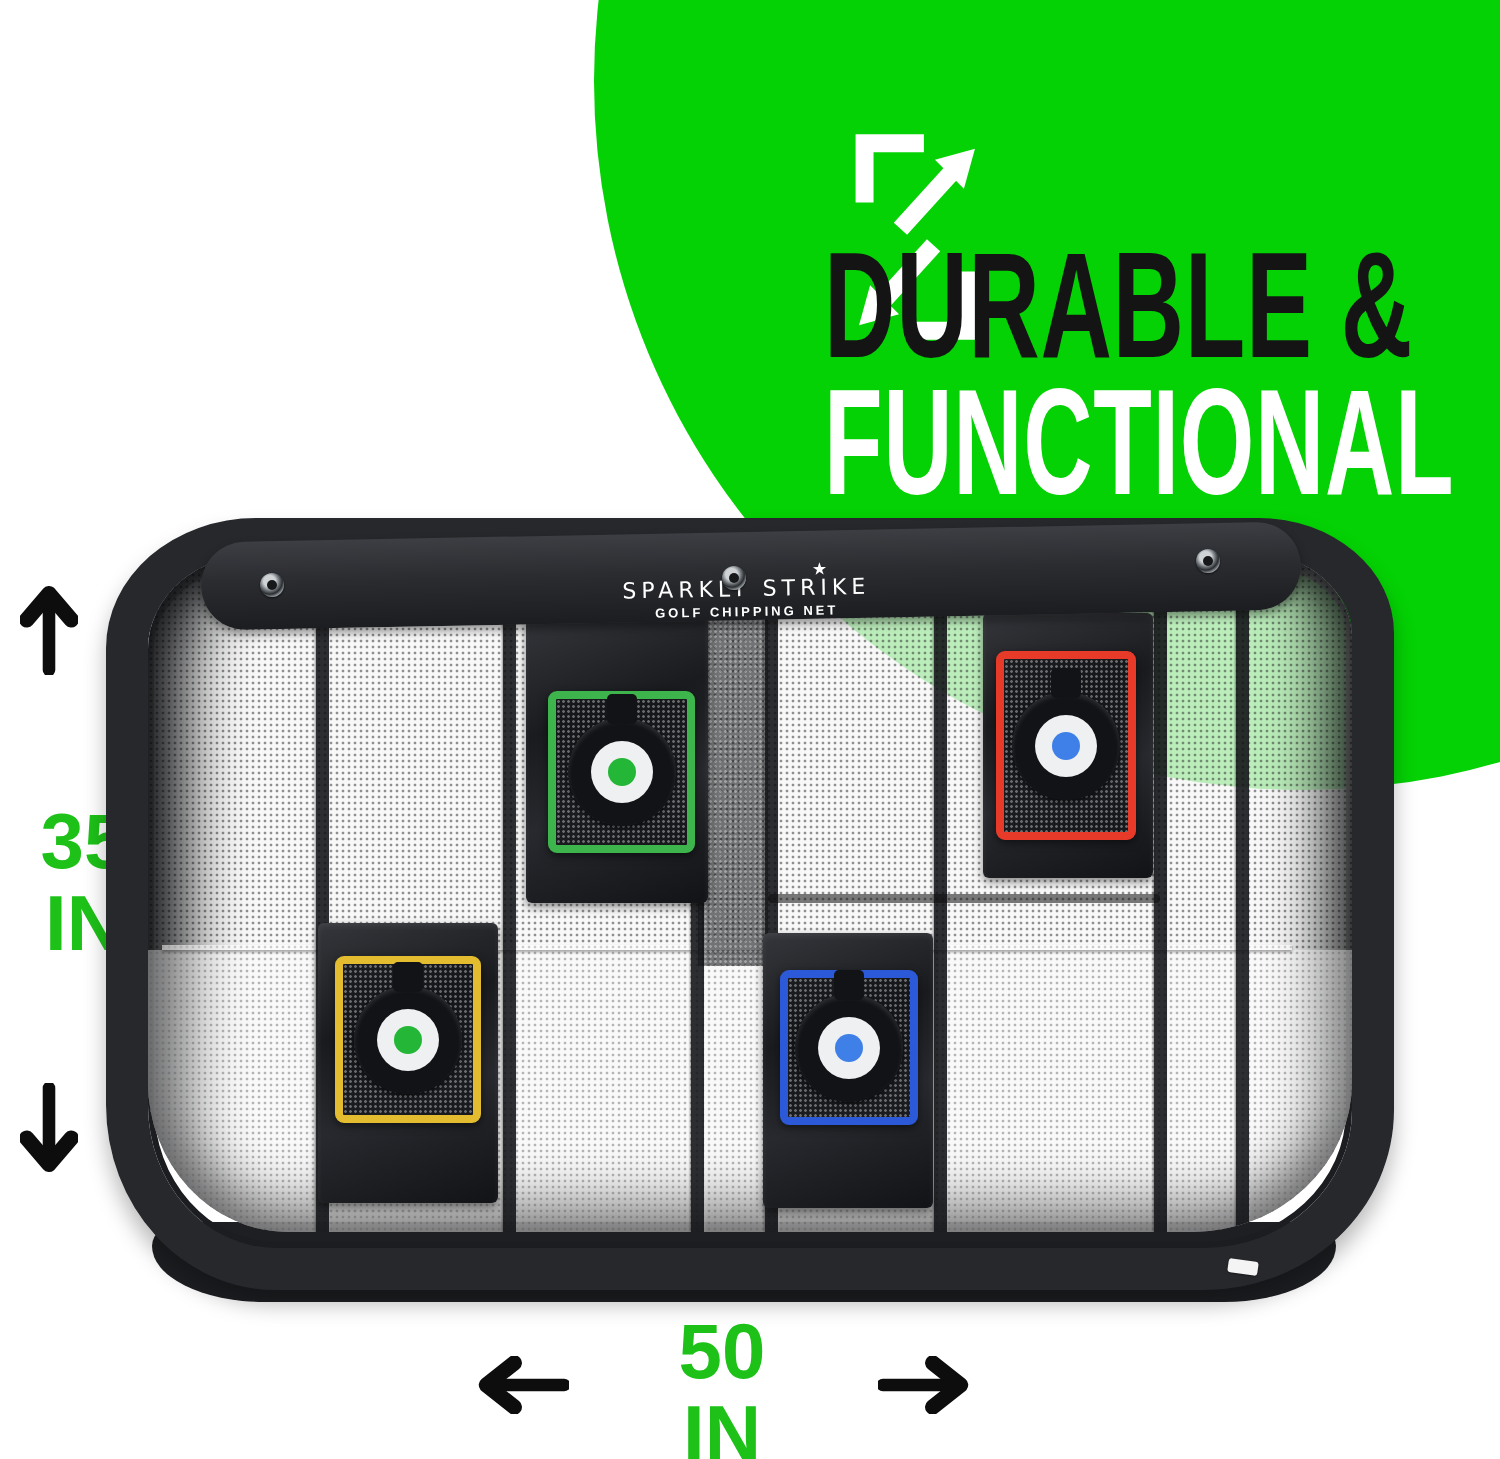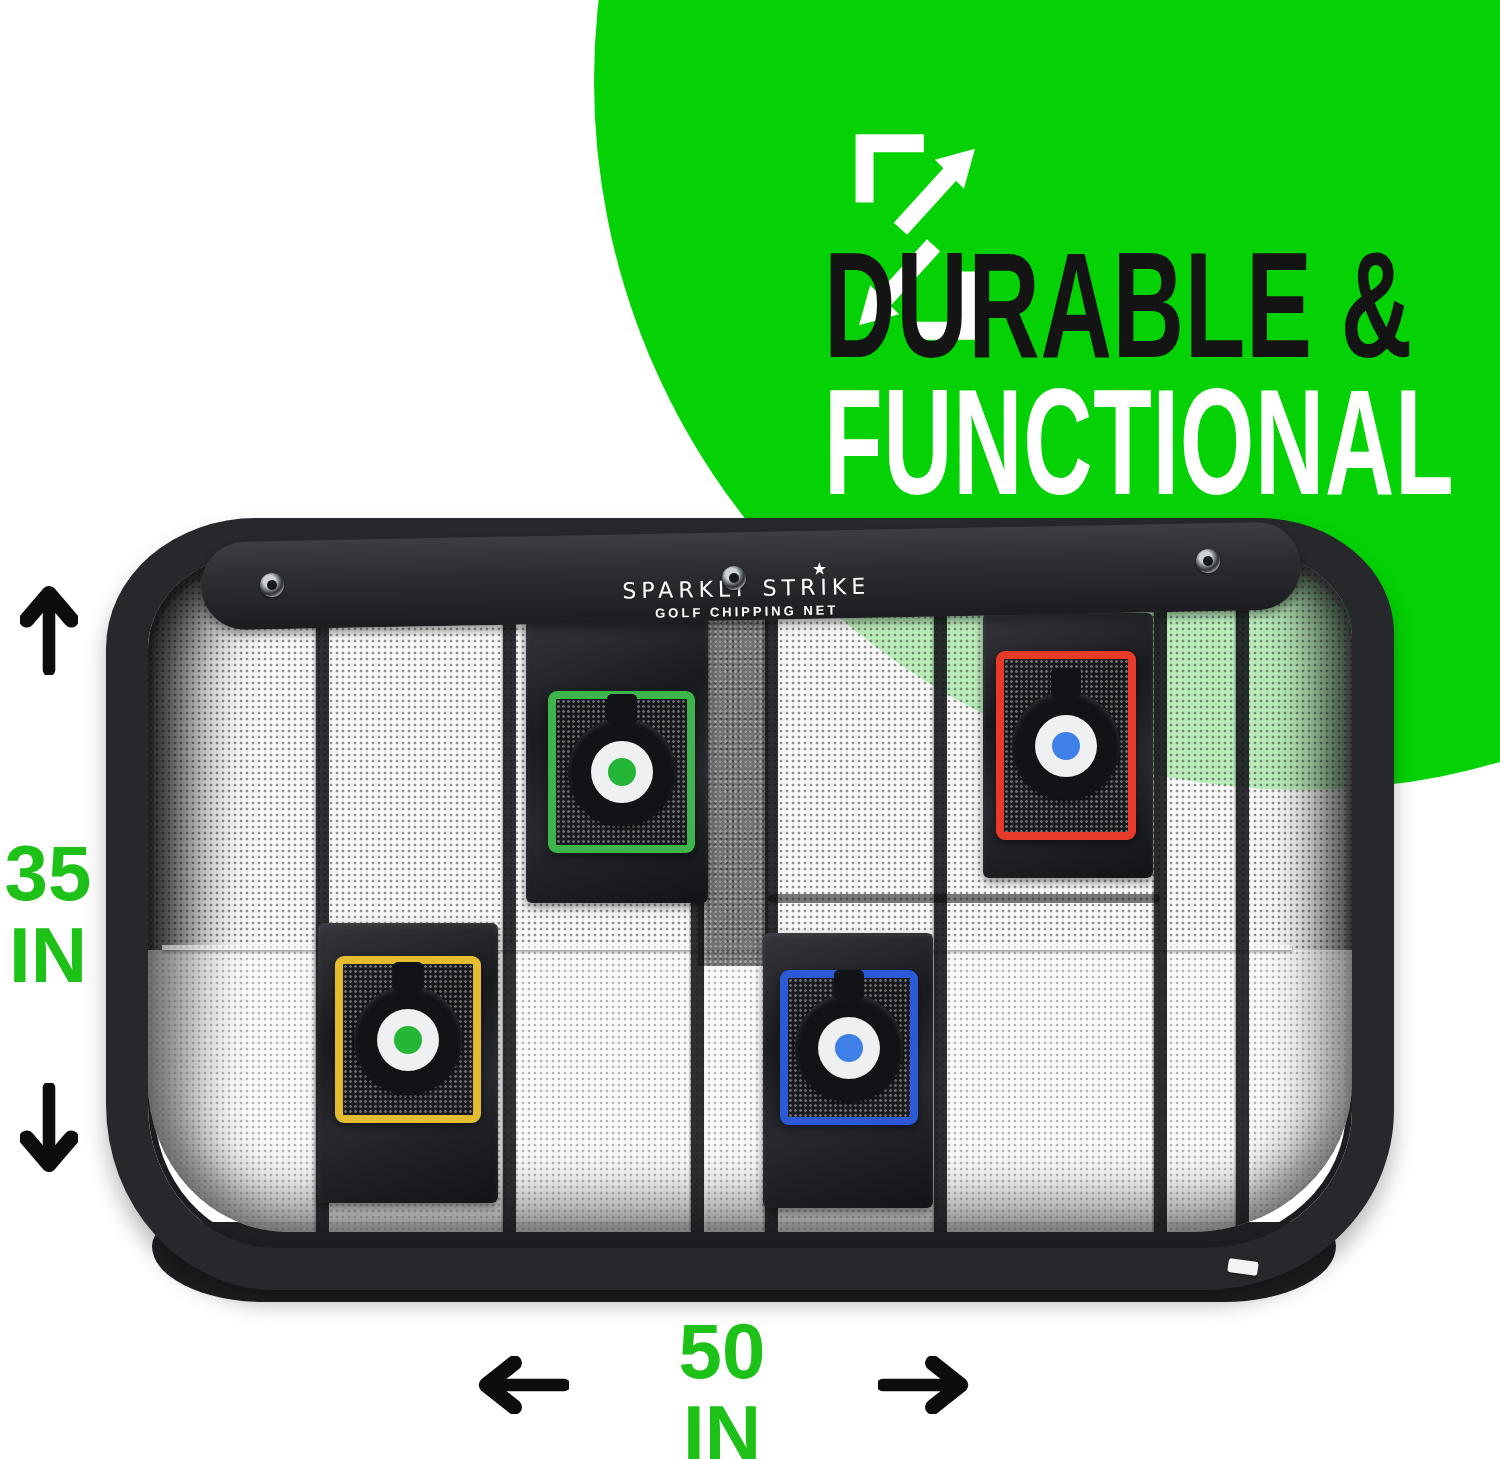--- a/index.html
+++ b/index.html
@@ -98,21 +98,21 @@
   .g-left{left:154px;top:55px;}
   .g-center{left:616px;top:48px;}
   .g-right{left:1090px;top:31px;}
   .zip-tag{position:absolute;left:1122px;top:742px;width:30px;height:14px;background:#f4f4f4;
     border-radius:3px;transform:rotate(8deg);z-index:5;box-shadow:0 1px 2px rgba(0,0,0,.4);}
 
   
   .dim{z-index:3;}
   .dim-text{font-weight:700;font-size:78px;line-height:82px;text-align:center;
     letter-spacing:0px;color:#1dc118;}
-  .h-block{position:absolute;left:0;top:832px;width:96px;}
+  .h-block{position:absolute;left:0;top:800px;width:96px;padding-left:36px;}
   .w-block{position:absolute;left:626px;top:1310px;width:192px;}
   .arrow-svg{position:absolute;color:#0d0d0d;}
   .up-arrow{left:20px;top:583px;}
   .down-arrow{left:20px;top:1083px;}
   .left-arrow{left:473px;top:1356px;}
   .right-arrow{left:878px;top:1356px;}
 </style>
 </head>
 <body>
 

